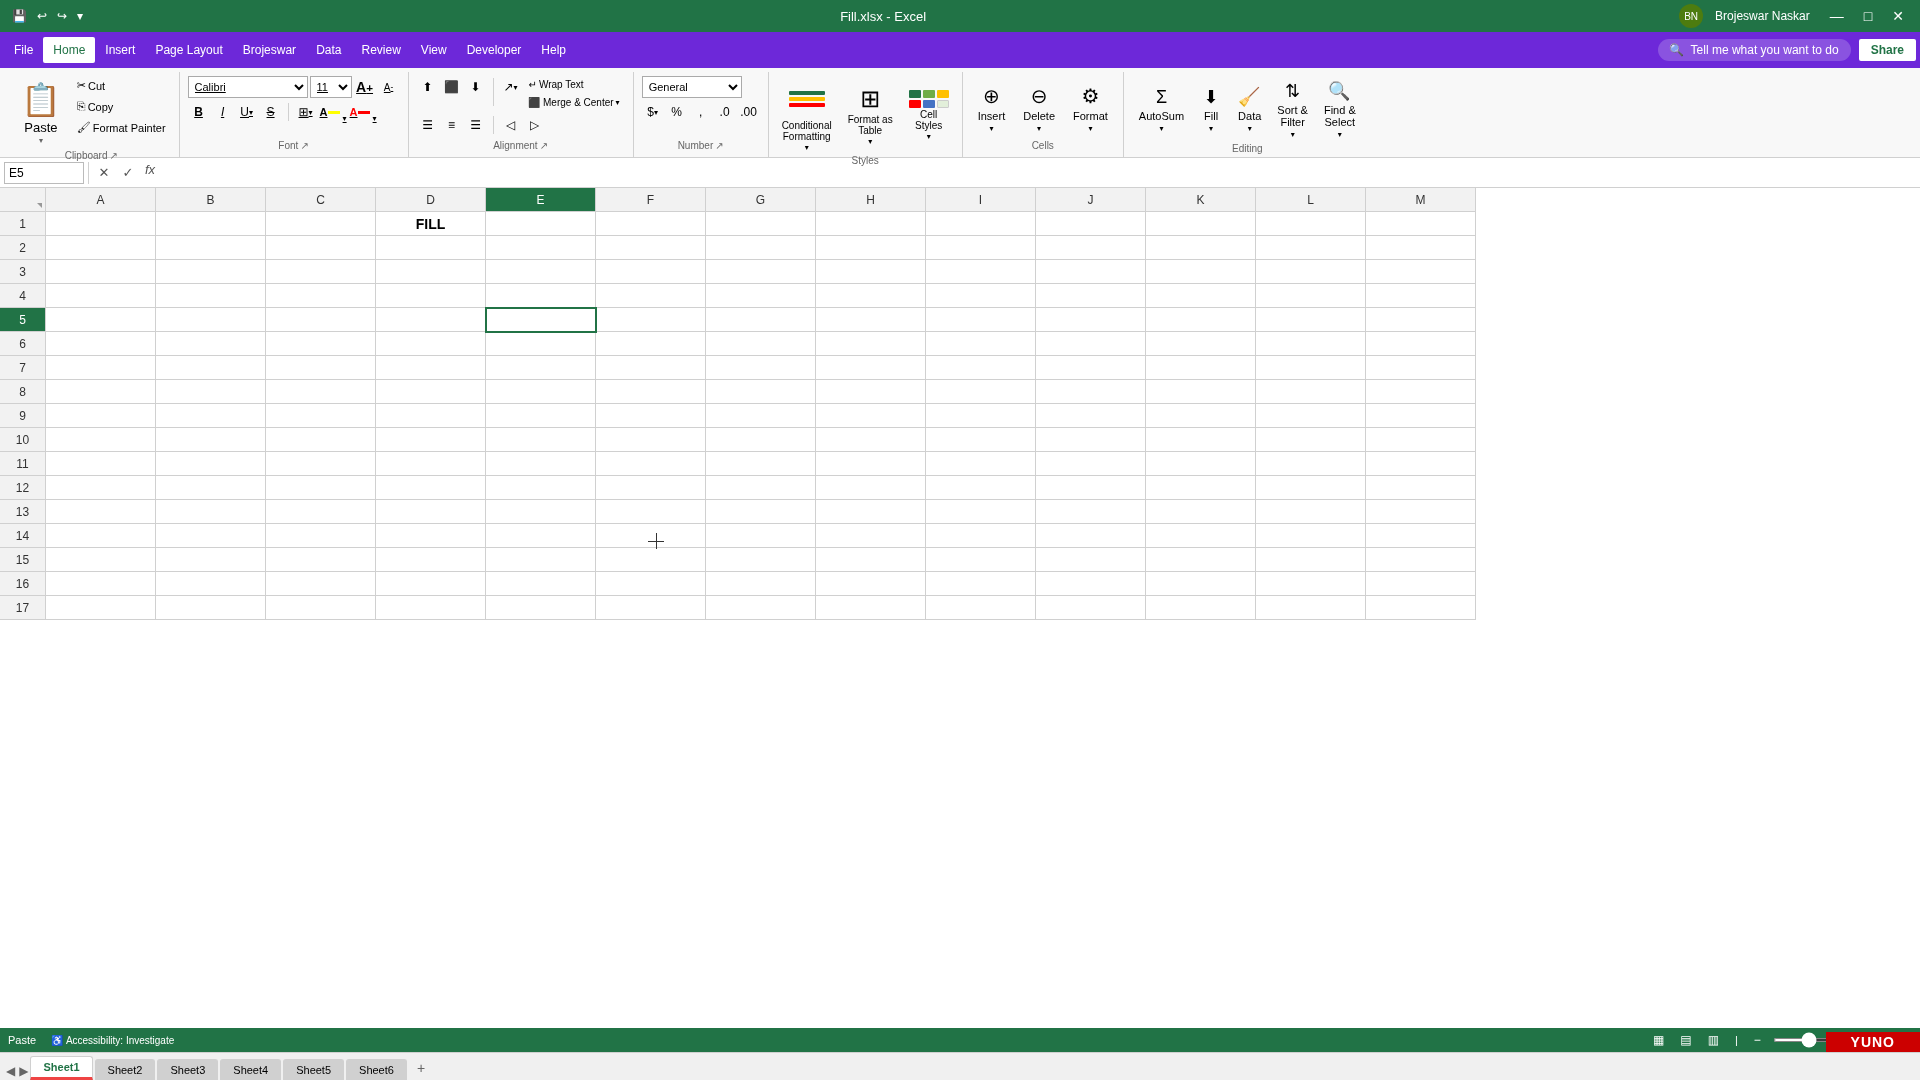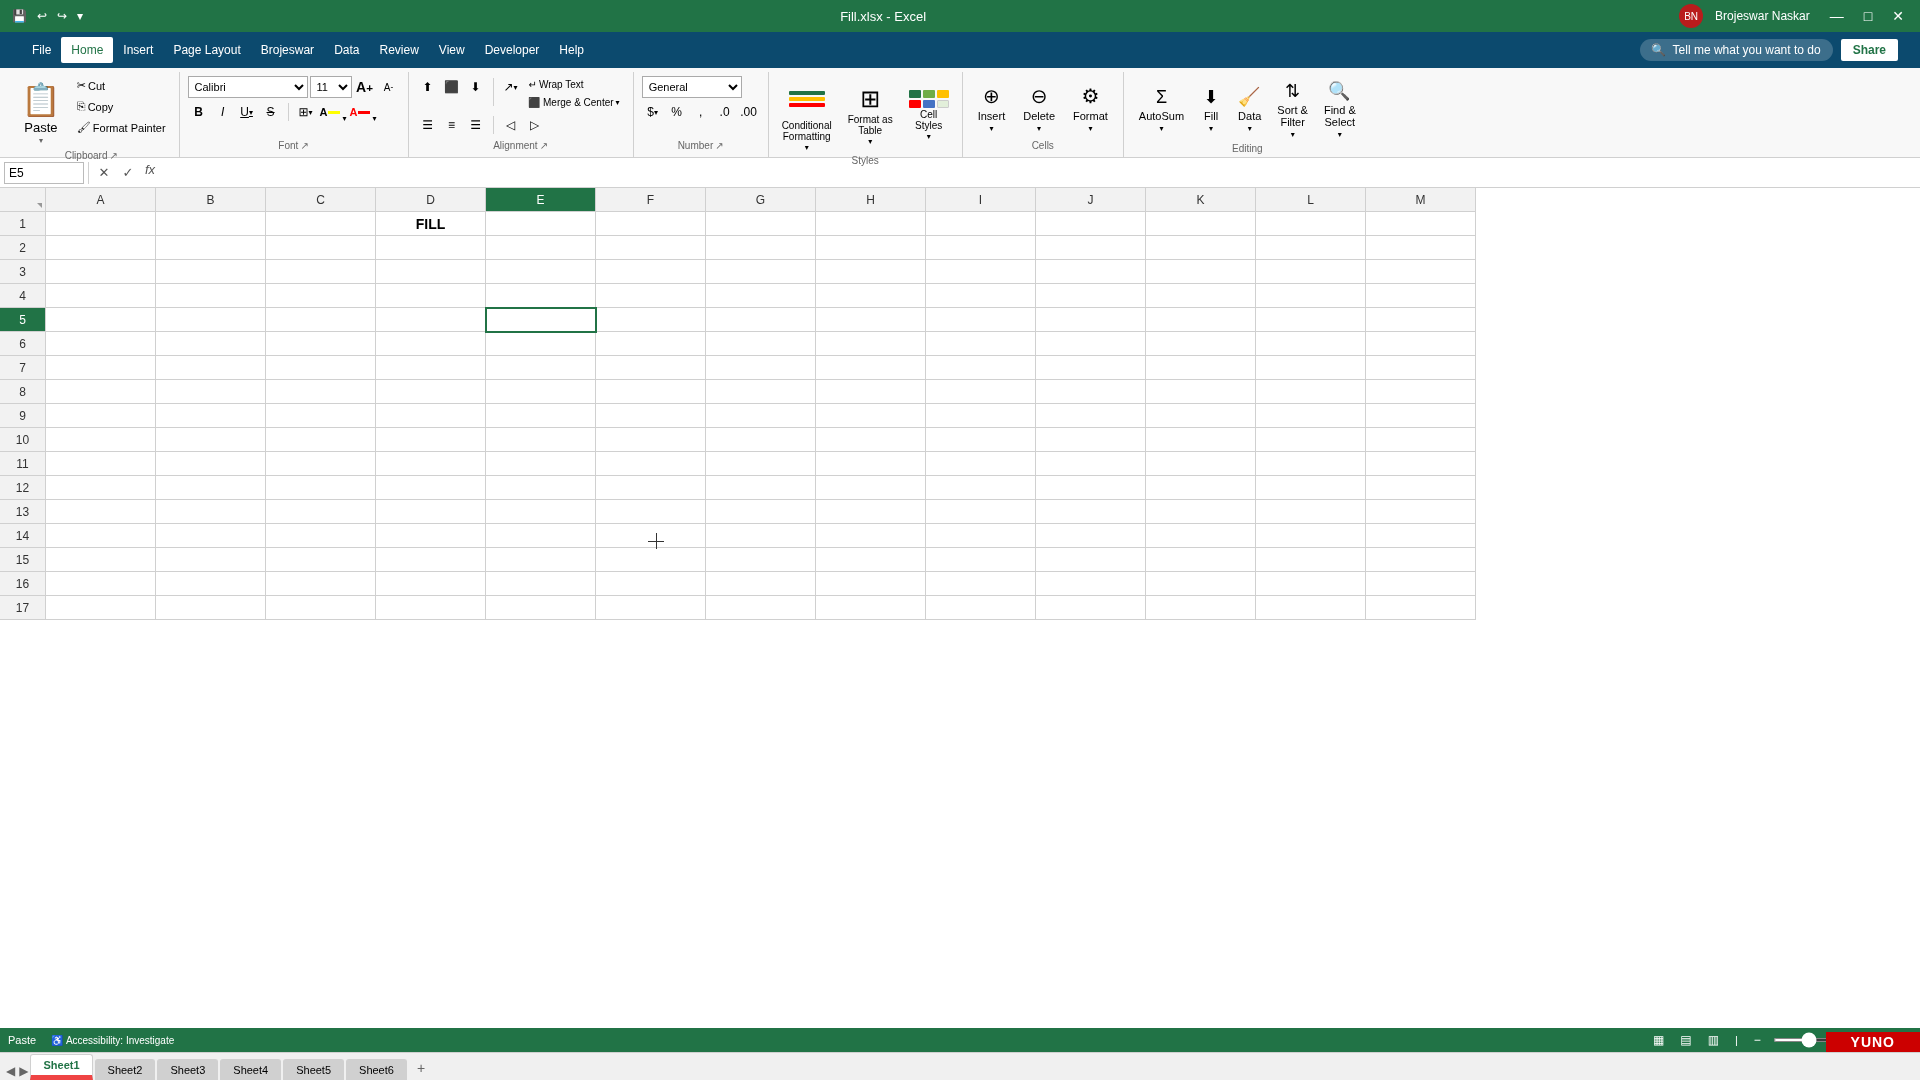--- a/index.html
+++ b/index.html
@@ -17,25 +17,25 @@
     }
     #title-bar-left { display: flex; align-items: center; gap: 4px; }
     #title-bar-center { font-size: 13px; font-weight: normal; color: white; }
     #title-bar-right { display: flex; align-items: center; gap: 4px; }
     .title-btn { background: none; border: none; color: white; cursor: pointer; padding: 4px 8px; font-size: 14px; }
     #quick-access { display: flex; gap: 2px; align-items: center; }
     .qa-btn { background: none; border: none; color: white; cursor: pointer; padding: 2px 4px; font-size: 12px; }
 
     
     #menu-bar {
-      background: #0c4a6e;
+      background: #6d28d9;
       height: 36px;
       display: flex;
       align-items: center;
-      padding: 0 22px;
+      padding: 0 4px;
       gap: 0;
     }
     .menu-item {
       color: white;
       padding: 6px 10px;
       cursor: pointer;
       font-size: 12px;
       border-radius: 2px;
     }
     .menu-item.active { background: white; color: #217346; }
@@ -139,21 +139,21 @@
       cursor: pointer;
       padding: 4px 8px;
       border-radius: 3px;
       border: 1px solid transparent;
       font-size: 11px;
       gap: 1px;
     }
     .clipboard-right { display: flex; flex-direction: column; gap: 2px; }
 
     
-    .font-row { display: flex; align-items: flex-end; gap: 2px; }
+    .font-row { display: flex; align-items: flex-end; gap: 2px; text-decoration: underline; }
     select.font-select {
       font-size: 11px;
       height: 22px;
       border: 1px solid #aaa;
       background: white;
       padding: 1px 2px;
       width: 120px;
     }
     select.size-select {
       font-size: 11px;
@@ -407,21 +407,21 @@
       border: 1px solid #d0d0d0;
       border-bottom: none;
       background: #d0d0d0;
       border-radius: 3px 3px 0 0;
       margin-right: 2px;
     }
     .sheet-tab.active {
       background: white;
       color: #217346;
       font-weight: 600;
-      border-bottom: 5px solid #ef4444;
+      border-bottom: 3px solid #ef4444;
     }
     #add-sheet-btn {
       padding: 4px 8px;
       cursor: pointer;
       font-size: 14px;
       color: #666;
       background: none;
       border: none;
     }
 
@@ -490,21 +490,21 @@
       justify-content: center;
       gap: 2px;
     }
     .cf-bar { height: 4px; border-radius: 1px; }
 
     
     #user-avatar {
       width: 24px;
       height: 24px;
       border-radius: 50%;
-      background: #b91c1c;
+      background: #4d7c0f;
       display: flex;
       align-items: center;
       justify-content: center;
       color: white;
       font-size: 10px;
       overflow: hidden;
     }
   </style>
 </head>
 <body>

